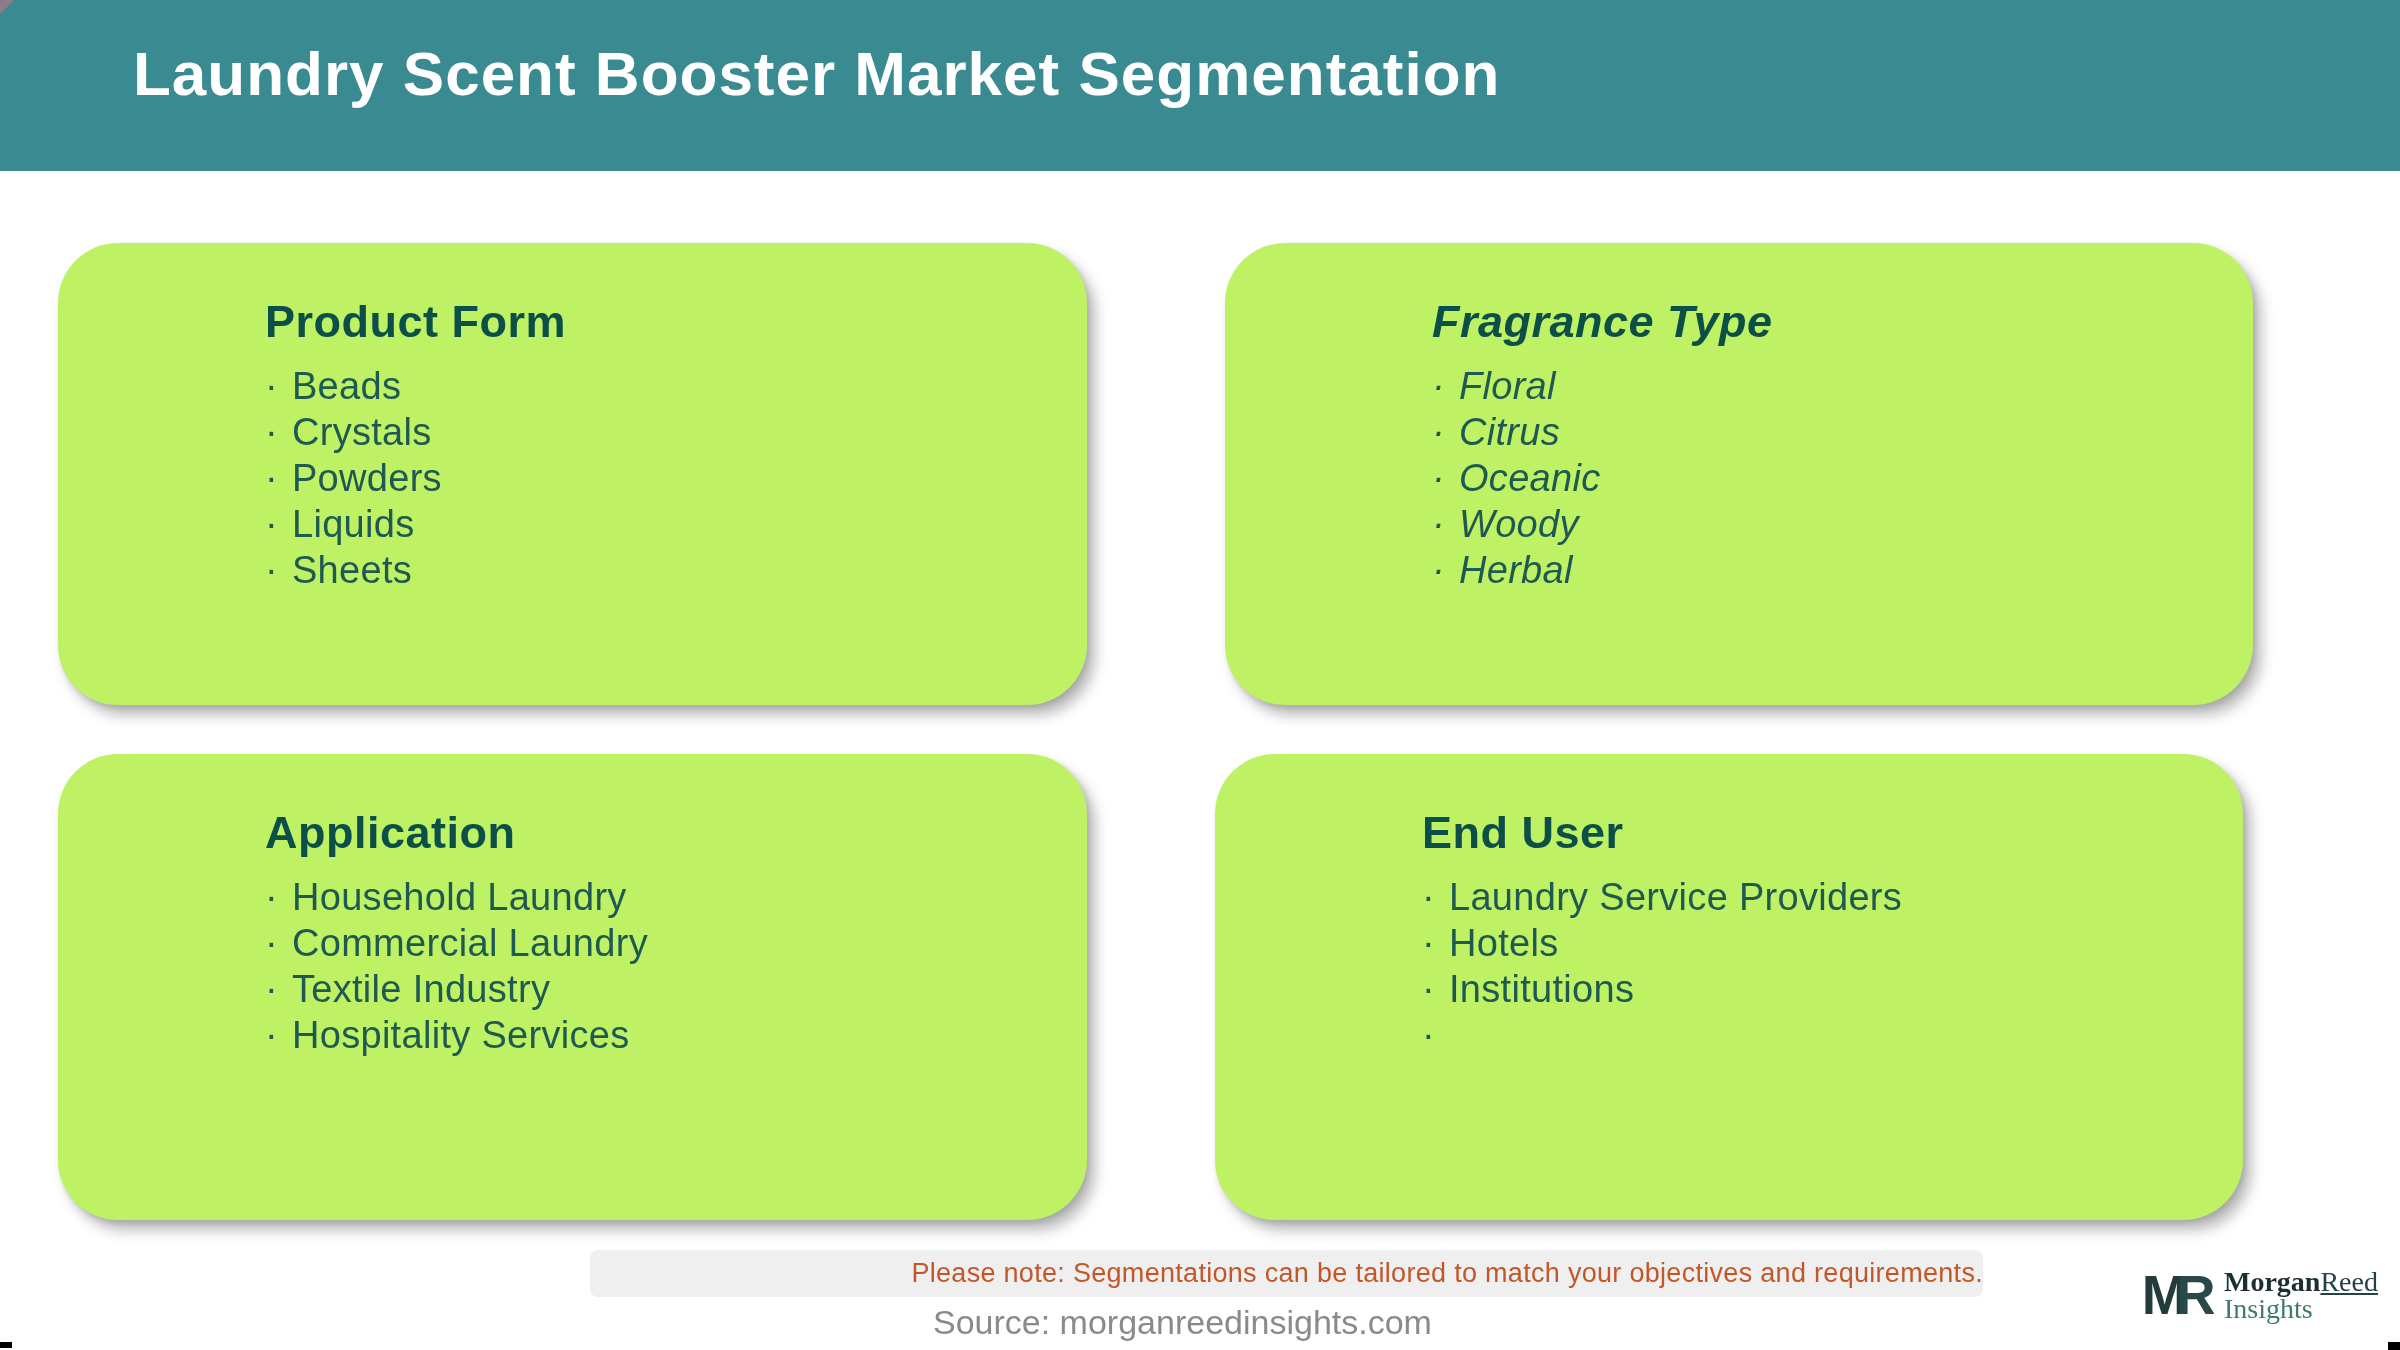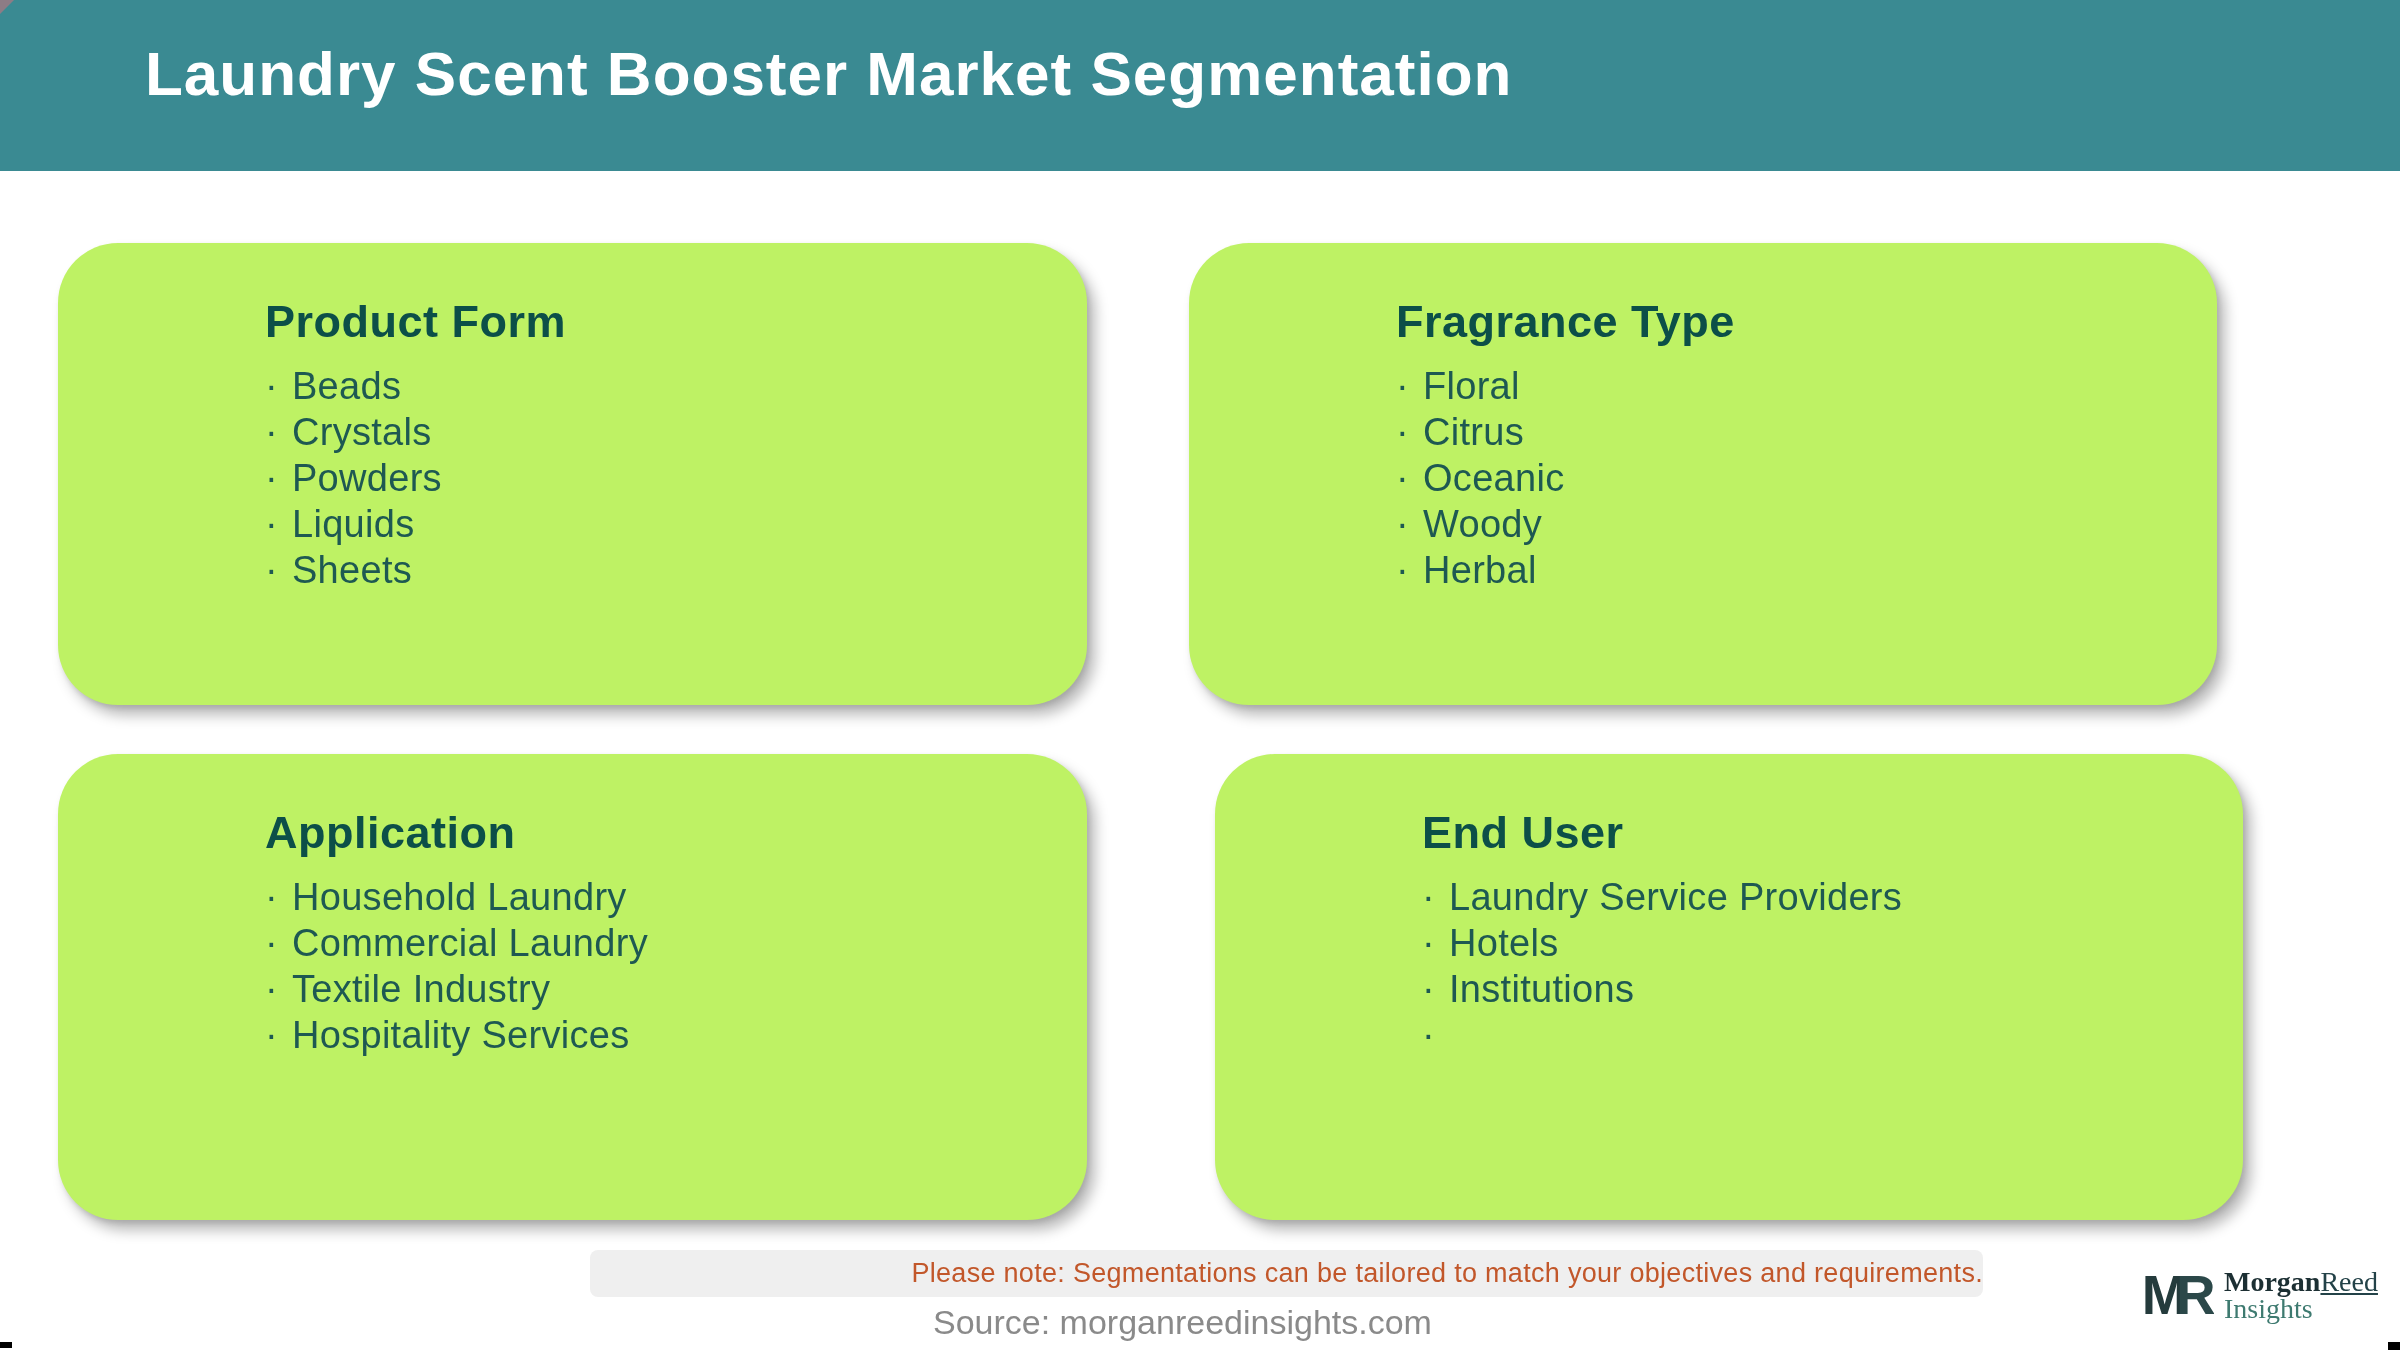--- a/index.html
+++ b/index.html
@@ -10,40 +10,40 @@
     overflow:hidden;
   }
   #canvas{position:relative;width:2400px;height:1350px;background:#ffffff;}
 
   
   .header{
     position:absolute;left:0;top:0;width:2400px;height:171px;
     background:#3A8A92;
   }
   .header .title{
-    position:absolute;left:145px;top:36px;
+    position:absolute;left:133px;top:36px;
     font-size:62px;font-weight:bold;color:#ffffff;
     letter-spacing:1px;line-height:76px;white-space:nowrap;
   }
   .corner-artifact{
     position:absolute;left:0;top:0;width:0;height:0;
     border-top:14px solid #8D7C85;border-right:14px solid transparent;
   }
 
   
   .card{
     position:absolute;
     background:#bef264;
     border-radius:60px;
     box-shadow:8px 10px 14px rgba(0,0,0,0.28), 2px 3px 5px rgba(0,0,0,0.10);
     box-sizing:border-box;
     padding:52px 40px 0 207px;
   }
   .card-0{left:58px;top:243px;width:1029px;height:462px;}
-  .card-1{left:1189px;top:243px;width:1028px;height:462px;}
+  .card-1{left:1225px;top:243px;width:1028px;height:462px;font-style:italic;}
   .card-2{left:58px;top:754px;width:1029px;height:466px;}
   .card-3{left:1215px;top:754px;width:1028px;height:466px;}
   .card-title{
     margin:0 0 14px 0;
     font-size:45px;font-weight:bold;color:#0C4F48;
     letter-spacing:0.5px;line-height:54px;
   }
   .card-items{list-style:none;margin:0;padding:0;}
   .card-items li{
     display:flex;align-items:baseline;

